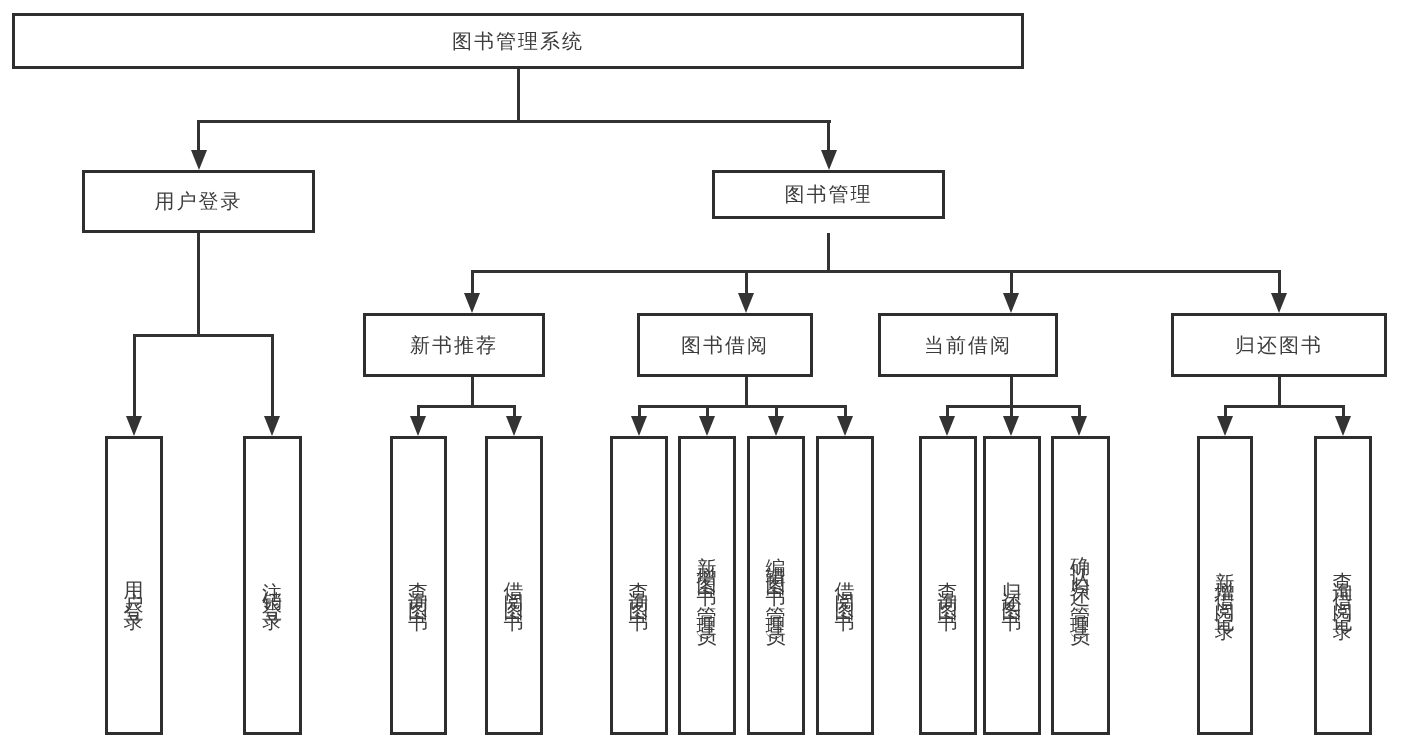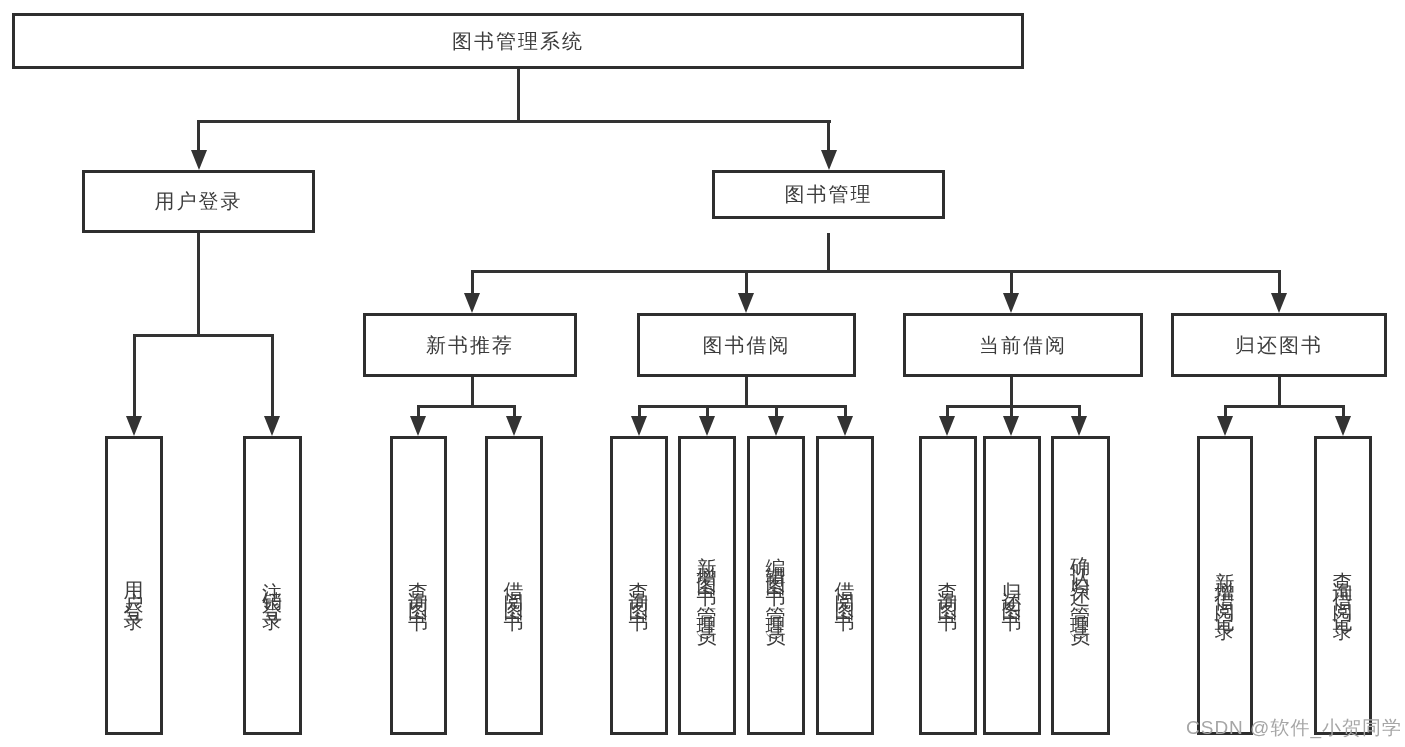--- a/index.html
+++ b/index.html
@@ -60,23 +60,23 @@
 </head>
 <body>
 
 <div class="canvas">
 
   <div class="box" style="left:12px;top:13px;width:1012px;height:56px">图书管理系统</div>
 
   <div class="box" style="left:82px;top:170px;width:233px;height:63px">用户登录</div>
   <div class="box" style="left:712px;top:170px;width:233px;height:49px">图书管理</div>
 
-  <div class="box" style="left:363px;top:313px;width:214px;height:64px">新书推荐</div>
-  <div class="box" style="left:637px;top:313px;width:219px;height:64px">图书借阅</div>
-  <div class="box" style="left:903px;top:313px;width:240px;height:64px">当前借阅</div>
+  <div class="box" style="left:363px;top:313px;width:182px;height:64px">新书推荐</div>
+  <div class="box" style="left:637px;top:313px;width:176px;height:64px">图书借阅</div>
+  <div class="box" style="left:878px;top:313px;width:180px;height:64px">当前借阅</div>
   <div class="box" style="left:1171px;top:313px;width:216px;height:64px">归还图书</div>
 
   <div class="box vbox" style="left:105px;top:436px;width:58px;height:299px">用户登录</div>
   <div class="box vbox" style="left:243px;top:436px;width:59px;height:299px">注销登录</div>
 
   <div class="box vbox" style="left:390px;top:436px;width:57px;height:299px">查询图书</div>
   <div class="box vbox" style="left:485px;top:436px;width:58px;height:299px">借阅图书</div>
 
   <div class="box vbox" style="left:610px;top:436px;width:58px;height:299px">查询图书</div>
   <div class="box vbox" style="left:678px;top:436px;width:58px;height:299px">新增图书（管理员）</div>
@@ -142,15 +142,14 @@
   <div class="line vline" style="left:1078px;top:405px;height:15px"></div>
   <div class="arrow" style="left:1071px;top:416px"></div>
 
   <div class="line vline" style="left:1278px;top:377px;height:31px"></div>
   <div class="line hline" style="left:1224px;top:405px;width:120px"></div>
   <div class="line vline" style="left:1224px;top:405px;height:15px"></div>
   <div class="arrow" style="left:1217px;top:416px"></div>
   <div class="line vline" style="left:1342px;top:405px;height:15px"></div>
   <div class="arrow" style="left:1335px;top:416px"></div>
 
-  <div class="watermark">CSDN @软件_小贺同学</div>
 
 </div>
 
 </body></html>

